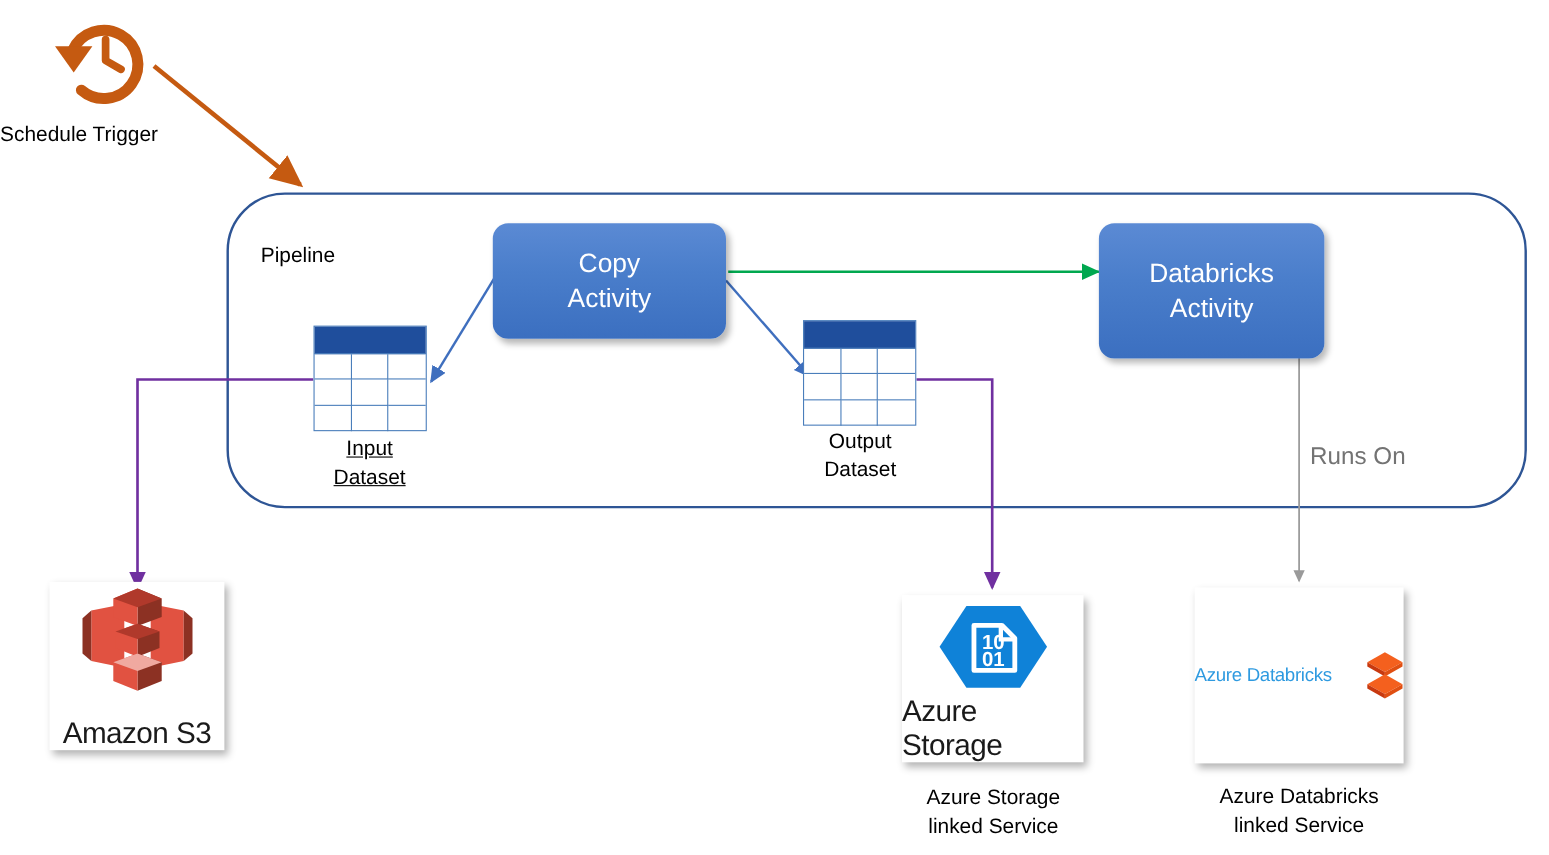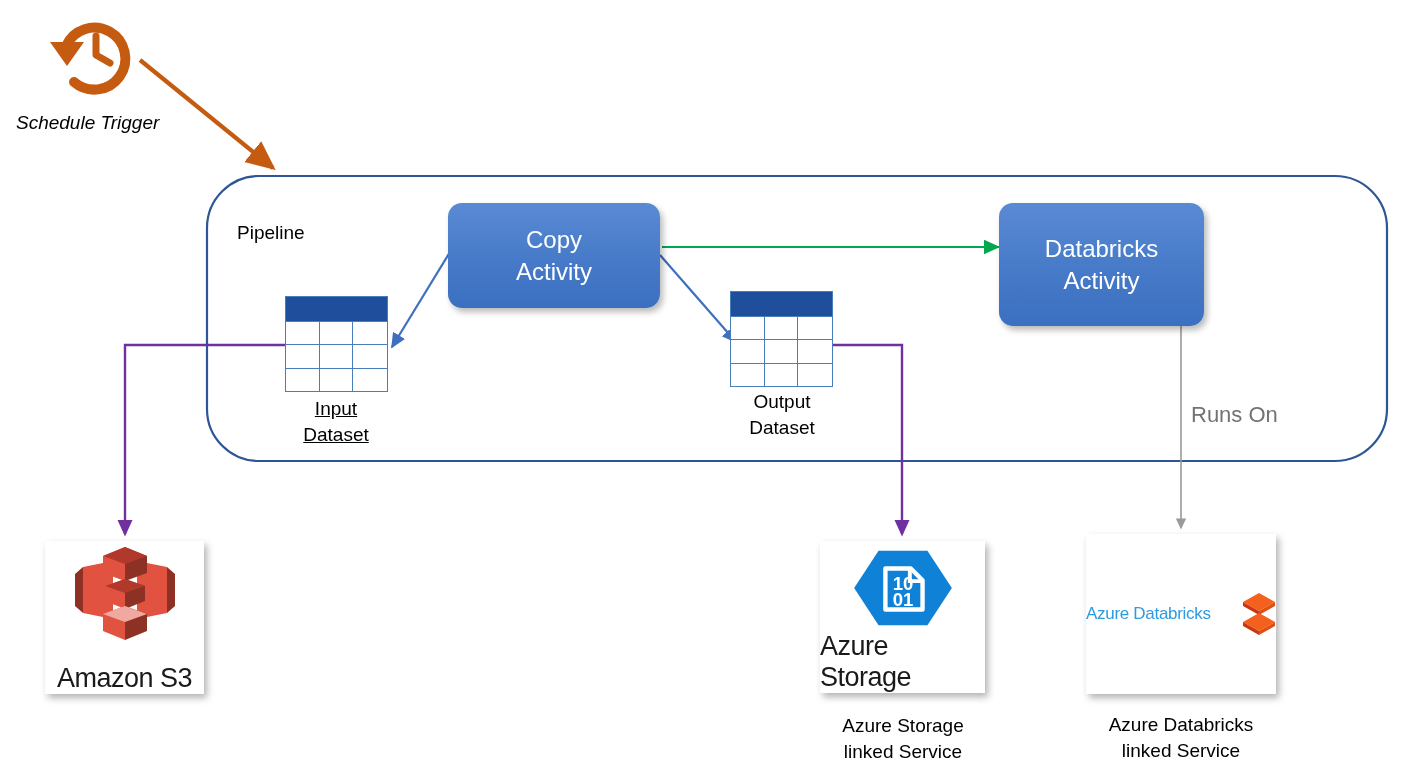--- a/index.html
+++ b/index.html
@@ -157,21 +157,21 @@
 
   <svg style="position:absolute;left:44px;top:8px;width:96px;height:92px;" viewBox="0 0 96 92">
 
     <path d="M 30 74 A 31 31 0 1 0 22 38" fill="none" stroke="#c55a11" stroke-width="10" stroke-linecap="round"></path>
 
     <path d="M 6 34 L 40 34 L 23 58 z" fill="#c55a11"></path>
 
     <path d="M 52 28 L 52 47 L 66 55" fill="none" stroke="#c55a11" stroke-width="7" stroke-linecap="round" stroke-linejoin="round"></path>
   </svg>
 
-  <div class="trigger-title" style="left:16px;top:112px;font-style:italic;">Schedule Trigger</div>
+  <div class="trigger-title" style="left:0;top:112px;">Schedule Trigger</div>
 
   <div class="pipeline-title" style="left:237px;top:188px;">Pipeline</div>
 
   <div class="activity-box" style="left:448px;top:203px;width:212px;height:105px;">
     <span class="activity-text">Copy
 Activity</span>
   </div>
 
   <div class="activity-box" style="left:999px;top:203px;width:205px;height:123px;">
     <span class="activity-text">Databricks
@@ -207,21 +207,21 @@
       <div class="dataset-cell lastrow"></div>
       <div class="dataset-cell lastrow"></div>
       <div class="dataset-cell lastcol lastrow"></div>
     </div>
   </div>
   <div class="node-label" style="left:702px;top:389px;width:160px;text-align:center;">Output
 Dataset</div>
 
   <div class="edge-label" style="left:1191px;top:402px;">Runs On</div>
 
-  <div class="service-card" style="left:45px;top:541px;width:159px;height:153px;">
+  <div class="service-card" style="left:45px;top:529px;width:159px;height:153px;">
     <svg style="width:112px;height:105px;margin-top:2px;" viewBox="0 0 112 105">
 
       <path d="M14 24 L44 18 L44 76 L14 70 z" fill="#e15241"></path>
       <path d="M14 24 L14 70 L6 63 L6 31 z" fill="#8c3123"></path>
 
       <path d="M98 24 L68 18 L68 76 L98 70 z" fill="#e15241"></path>
       <path d="M98 24 L98 70 L106 63 L106 31 z" fill="#8c3123"></path>
 
       <path d="M56 4 L78 13 L78 30 L56 38 z" fill="#8c3123"></path>
       <path d="M56 4 L34 13 L34 30 L56 38 z" fill="#e15241"></path>

